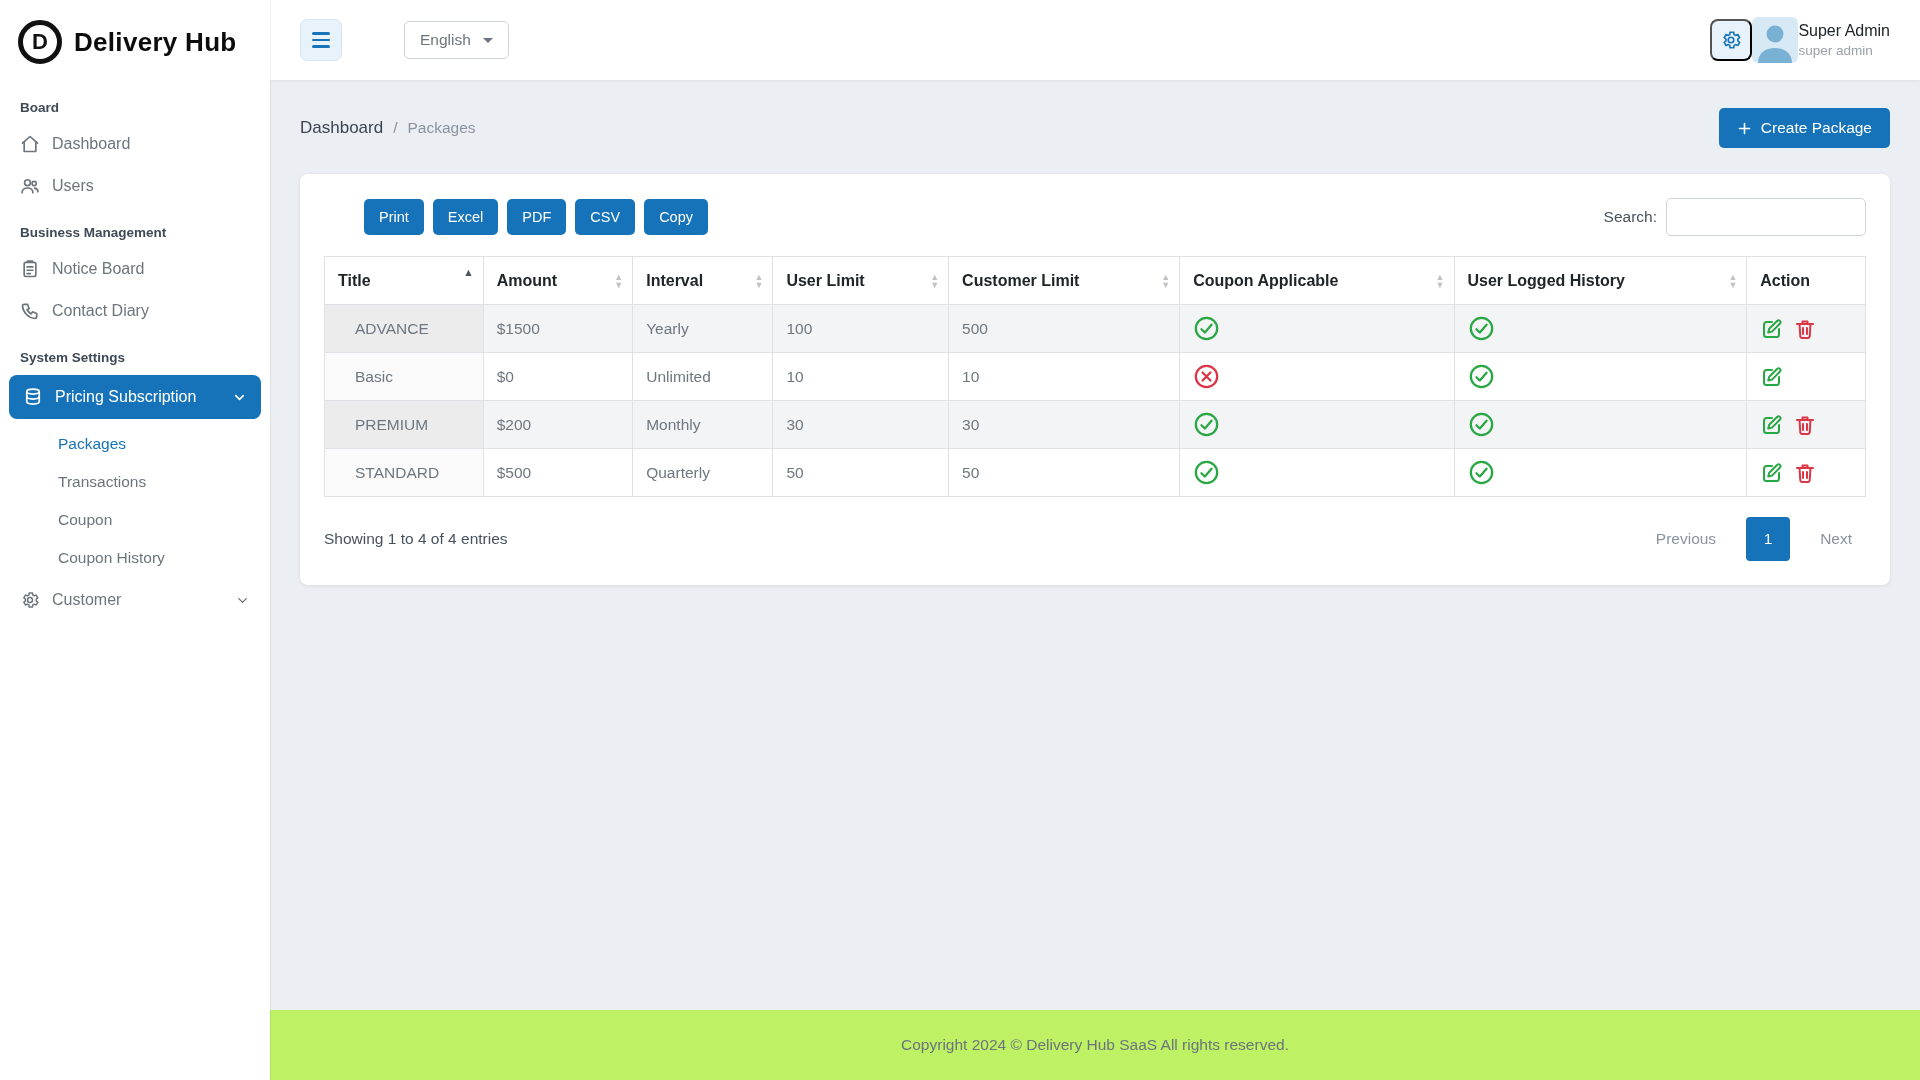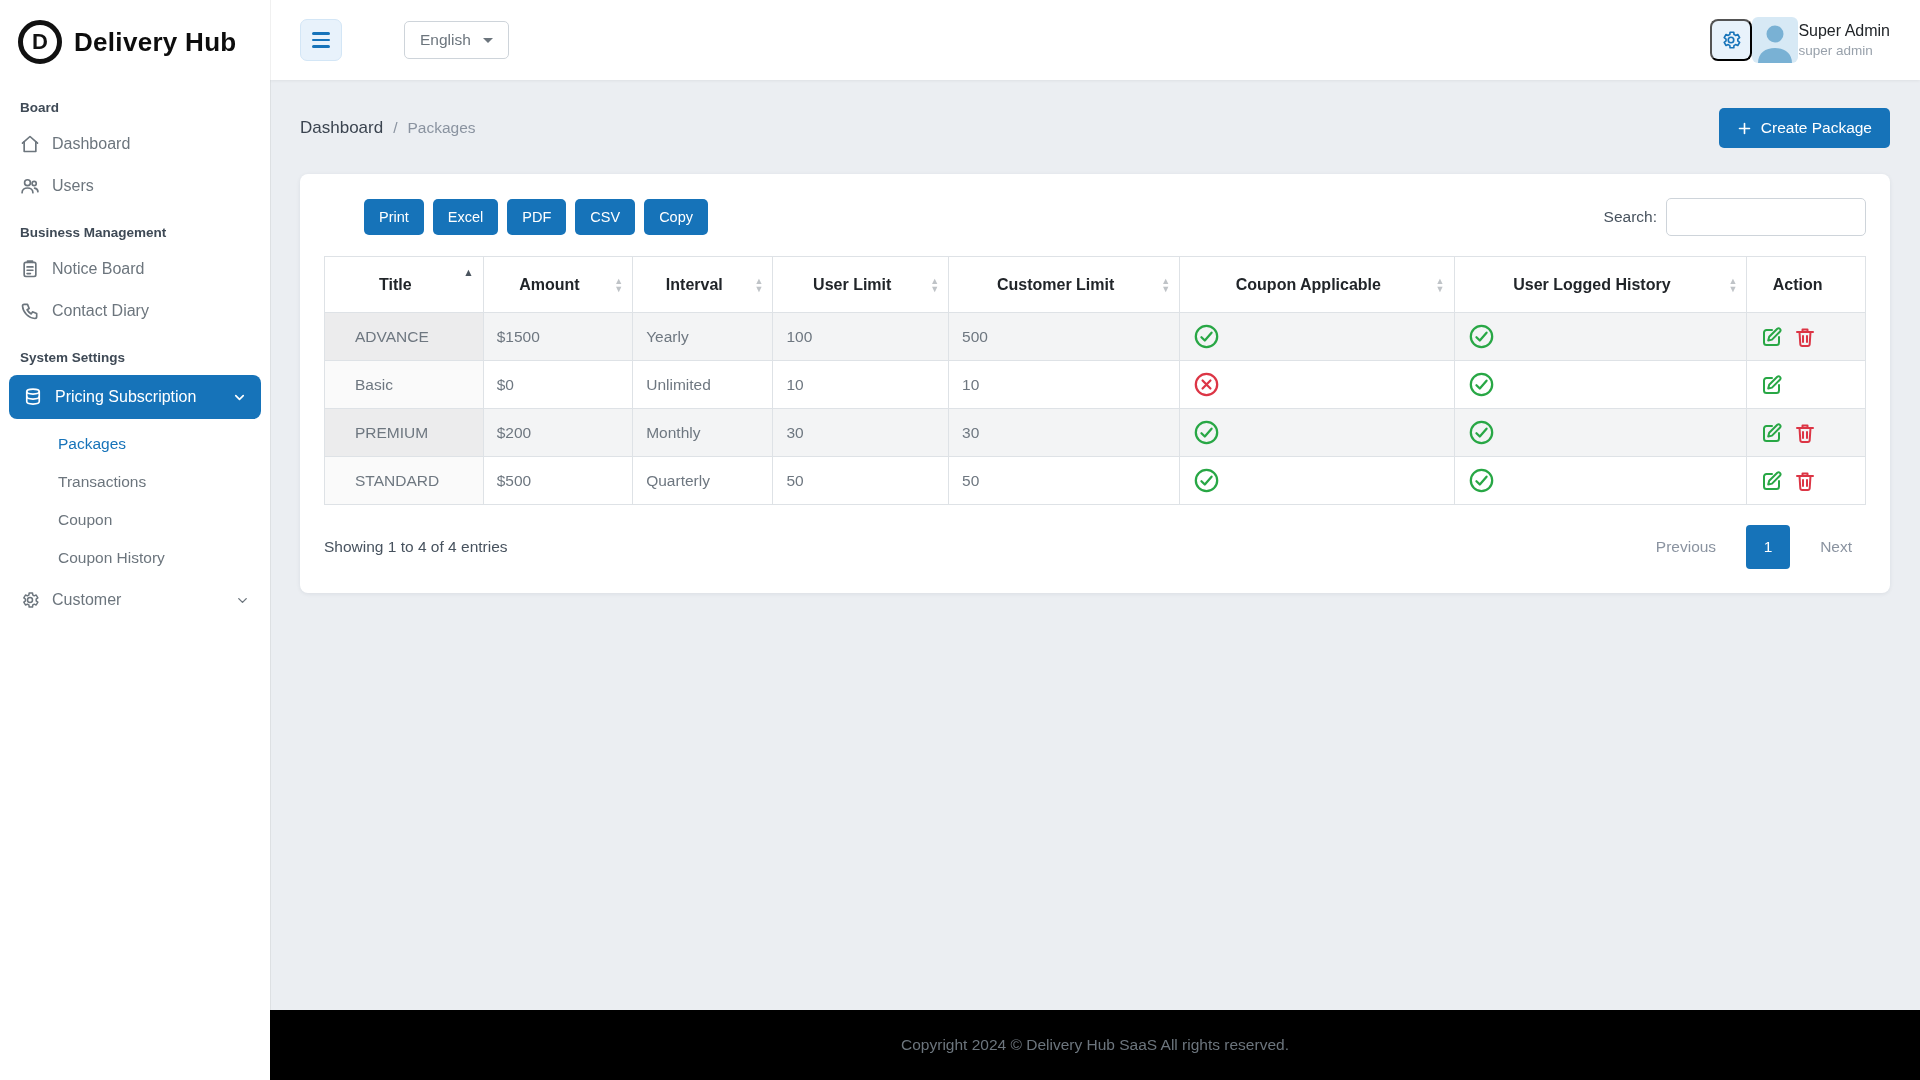--- a/index.html
+++ b/index.html
@@ -100,21 +100,21 @@
   .search-wrap{display:flex;align-items:center;gap:9px;color:#47525e;font-size:15.5px;}
   .search-input{
     border:1px solid #ced4da;border-radius:5px;height:38px;width:200px;
     padding:0 10px;font-size:15px;font-family:inherit;outline:none;
   }
   
   table.pkg{width:100%;border-collapse:collapse;table-layout:fixed;font-size:15.5px;}
   .pkg th,.pkg td{border:1px solid #dee2e6;text-align:left;padding:10px 13px;overflow:hidden;white-space:nowrap;}
   .pkg th{
     color:#212529;font-weight:bold;font-size:16px;position:relative;
-    padding-right:30px;height:56px;cursor:pointer;background:#fff;text-align:center;
+    padding-right:30px;height:48px;cursor:pointer;background:#fff;
   }
   .pkg td{color:#6e7780;height:44px;background:#fff;}
   .pkg tr.odd td{background:#f3f4f5;}
   .pkg td.sorted{background:#fafafa;padding-left:30px;}
   .pkg tr.odd td.sorted{background:#ececed;}
   .sort-both{
     position:absolute;right:9px;top:50%;transform:translateY(-50%);
     display:flex;flex-direction:column;font-size:9px;line-height:8px;color:#bfc3c7;font-weight:normal;
   }
   .sort-asc{position:absolute;right:9px;top:9px;font-size:10.5px;color:#4a545e;}
@@ -126,21 +126,21 @@
   .card-bottom{display:flex;align-items:center;justify-content:space-between;margin-top:20px;}
   .entries{color:#47525e;font-size:15.5px;}
   .pagination{display:flex;align-items:center;gap:16px;}
   .page-link{color:#8a93a0;font-size:15.5px;padding:10px 14px;cursor:pointer;}
   .page-num{
     background:var(--primary);color:#fff;min-width:44px;height:44px;
     display:flex;align-items:center;justify-content:center;border-radius:4px;
     font-size:15.5px;cursor:pointer;
   }
   
-  .footer{background:#000000;flex:none;text-align:center;padding:26px 0;color:#6c757d;font-size:15.5px;}
+  .footer{background:#bef264;flex:none;text-align:center;padding:26px 0;color:#6c757d;font-size:15.5px;}
 </style>
 </head>
 <body>
 
 <aside class="sidebar">
   <div class="logo-area">
     <div class="logo-mark">
       <span>D</span>
     </div>
     <div class="logo-text">Delivery Hub</div>

